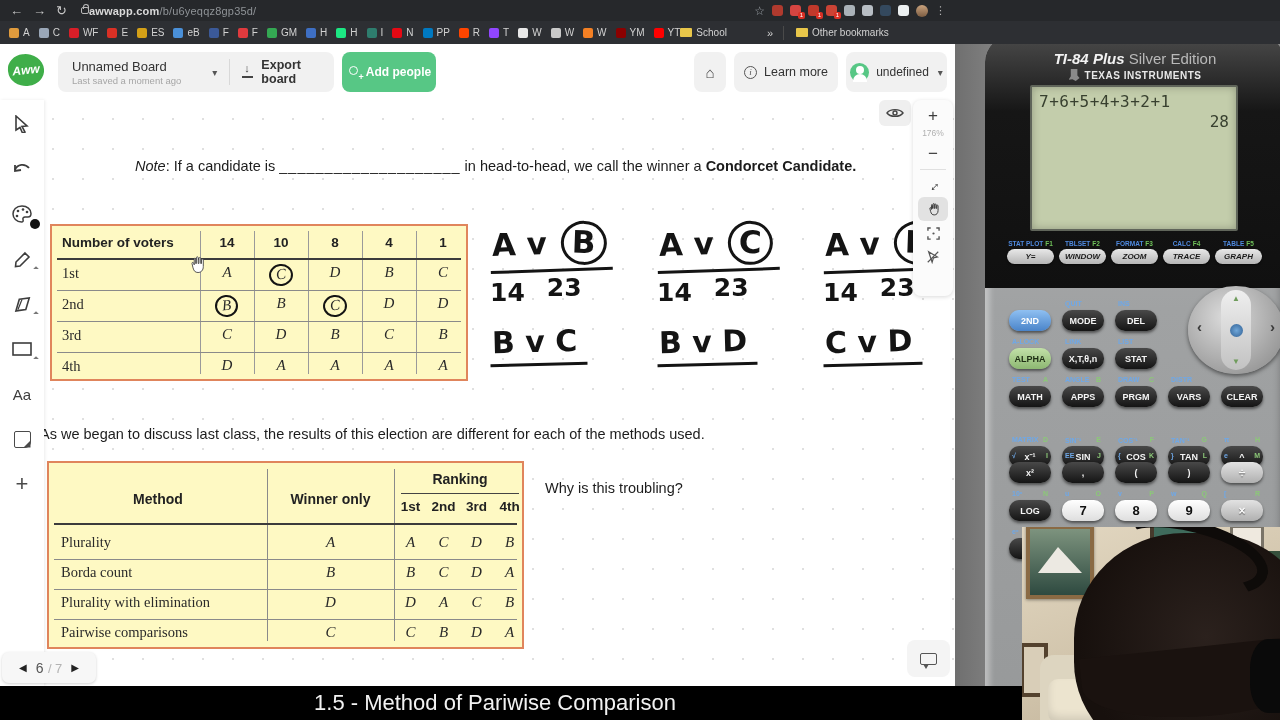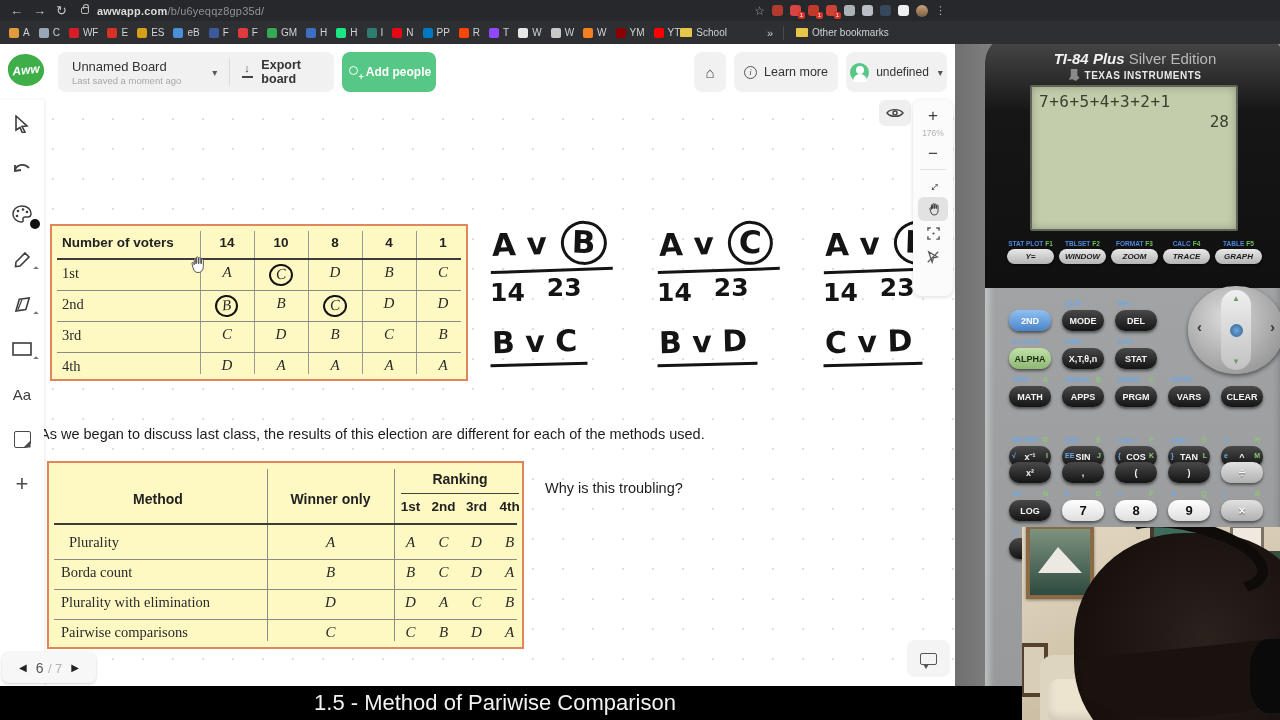--- a/index.html
+++ b/index.html
@@ -5,21 +5,21 @@
   * { margin:0; padding:0; box-sizing:border-box; }
   body { font-family:"Liberation Sans", sans-serif; background:#000; }
   #app { position:relative; width:1280px; height:720px; overflow:hidden; background:#fff; }
 
   
   .chrome { position:absolute; left:0; top:0; width:1280px; height:44px; background:#1f2124; z-index:2;}
   .urlrow { position:absolute; left:0; top:0; width:1280px; height:21px; background:#26282b; display:flex; align-items:center; color:#cfcfcf; }
   .navbtn { font-size:13px; margin-left:10px; color:#c7c7c7; }
   .lock { width:8px; height:7px; border:1.5px solid #b9b9b9; border-radius:2px; margin-left:14px; position:relative;}
   .lock::before { content:""; position:absolute; left:1px; top:-4px; width:4px; height:4px; border:1.5px solid #b9b9b9; border-bottom:none; border-radius:3px 3px 0 0;}
-  .url { font-size:11px; color:#dadada; margin-left:8px; letter-spacing:.2px;}
+  .url { font-size:11px; color:#dadada; letter-spacing:.2px;}
   .url .path { color:#8f9397; }
   .urlright { position:absolute; right:330px; top:0; height:21px; display:flex; align-items:center; gap:7px;}
   .star { color:#9aa0a6; font-size:12px; }
   .ext { width:11px; height:11px; border-radius:3px; position:relative; }
   .ext .badge { position:absolute; right:-4px; bottom:-3px; background:#d93025; color:#fff; font-size:6px; padding:0 2px; border-radius:2px; line-height:7px;}
   .avatar-mini { width:12px; height:12px; border-radius:50%; background:linear-gradient(#c9a27d,#7d5d42); }
   .kebab { color:#b5b5b5; font-size:11px; letter-spacing:0; margin-right:4px;}
   .bmrow { position:absolute; left:0; top:21px; width:1280px; height:23px; background:#2d2f33; display:flex; align-items:center; }
   .bm { display:flex; align-items:center; gap:4px; margin-left:9px; }
   .bm-ic { width:10px; height:10px; border-radius:2px; flex:none;}
@@ -380,20 +380,23 @@
         </svg>
       <span class="tri"></span>
     </span>
     <span class="tool aa">Aa</span>
     <span class="tool">
         <span class="note-ic"></span>
       </span>
     <span class="tool plus">+</span>
   </div>
 
+  <div class="doc-text" style="left:135px; top:158px;">
+    <i>Note</i><span>: If a candidate is </span><span class="blank">____________________</span><span> in head-to-head, we call the winner a </span><b>Condorcet Candidate.</b>
+  </div>
   <div class="doc-text" style="left:40px; top:426px;">As we began to discuss last class, the results of this election are different for each of the methods used.</div>
   <div class="doc-text" style="left:545px; top:480px;">Why is this troubling?</div>
 
   <div class="ptable" id="vtable" style="left:50px; top:224px; width:418px; height:157px;">
       <div class="cell hd" style="left: 10px; top: 9px; text-align: left;">Number of voters</div>
       <div class="cell hd" style="left: 148px; top: 9px; width: 54px;">14</div>
       <div class="cell hd" style="left: 202px; top: 9px; width: 54px;">10</div>
       <div class="cell hd" style="left: 256px; top: 9px; width: 54px;">8</div>
       <div class="cell hd" style="left: 310px; top: 9px; width: 54px;">4</div>
       <div class="cell hd" style="left: 364px; top: 9px; width: 54px;">1</div>
@@ -437,21 +440,21 @@
       <div class="vline" style="left: 345px; top: 6px; bottom: 6px; background: rgb(138, 138, 138);"></div>
       <div class="cell hd" style="left: 345px; top: 8px; width: 132px; font-size: 14px;">Ranking</div>
       <div class="hline" style="left: 352px; width: 118px; top: 30px; background: rgb(68, 68, 68);"></div>
       <div class="cell hd" style="left: 345px; top: 36px; width: 33px;">1st</div>
       <div class="cell hd" style="left: 378px; top: 36px; width: 33px;">2nd</div>
       <div class="cell hd" style="left: 411px; top: 36px; width: 33px;">3rd</div>
       <div class="cell hd" style="left: 444px; top: 36px; width: 33px;">4th</div>
       <div class="cell hd" style="left: 0px; top: 28px; width: 218px; font-size: 14px;">Method</div>
       <div class="cell hd" style="left: 218px; top: 28px; width: 127px; font-size: 14px;">Winner only</div>
       <div class="hline" style="left: 5px; right: 5px; top: 60px; height: 1.5px; background: rgb(60, 60, 60);"></div>
-      <div class="cell rowlab" style="left: 20px; top: 71px;">Plurality</div>
+      <div class="cell rowlab" style="left: 12px; top: 71px;">Plurality</div>
       <div class="cell" style="left: 218px; top: 71px; width: 127px;">A</div>
       <div class="cell" style="left: 345px; top: 71px; width: 33px;">A</div>
       <div class="cell" style="left: 378px; top: 71px; width: 33px;">C</div>
       <div class="cell" style="left: 411px; top: 71px; width: 33px;">D</div>
       <div class="cell" style="left: 444px; top: 71px; width: 33px;">B</div>
       <div class="hline" style="left: 5px; right: 5px; top: 96px; background: rgb(138, 138, 138);"></div>
       <div class="cell rowlab" style="left: 12px; top: 101px;">Borda count</div>
       <div class="cell" style="left: 218px; top: 101px; width: 127px;">B</div>
       <div class="cell" style="left: 345px; top: 101px; width: 33px;">B</div>
       <div class="cell" style="left: 378px; top: 101px; width: 33px;">C</div>

